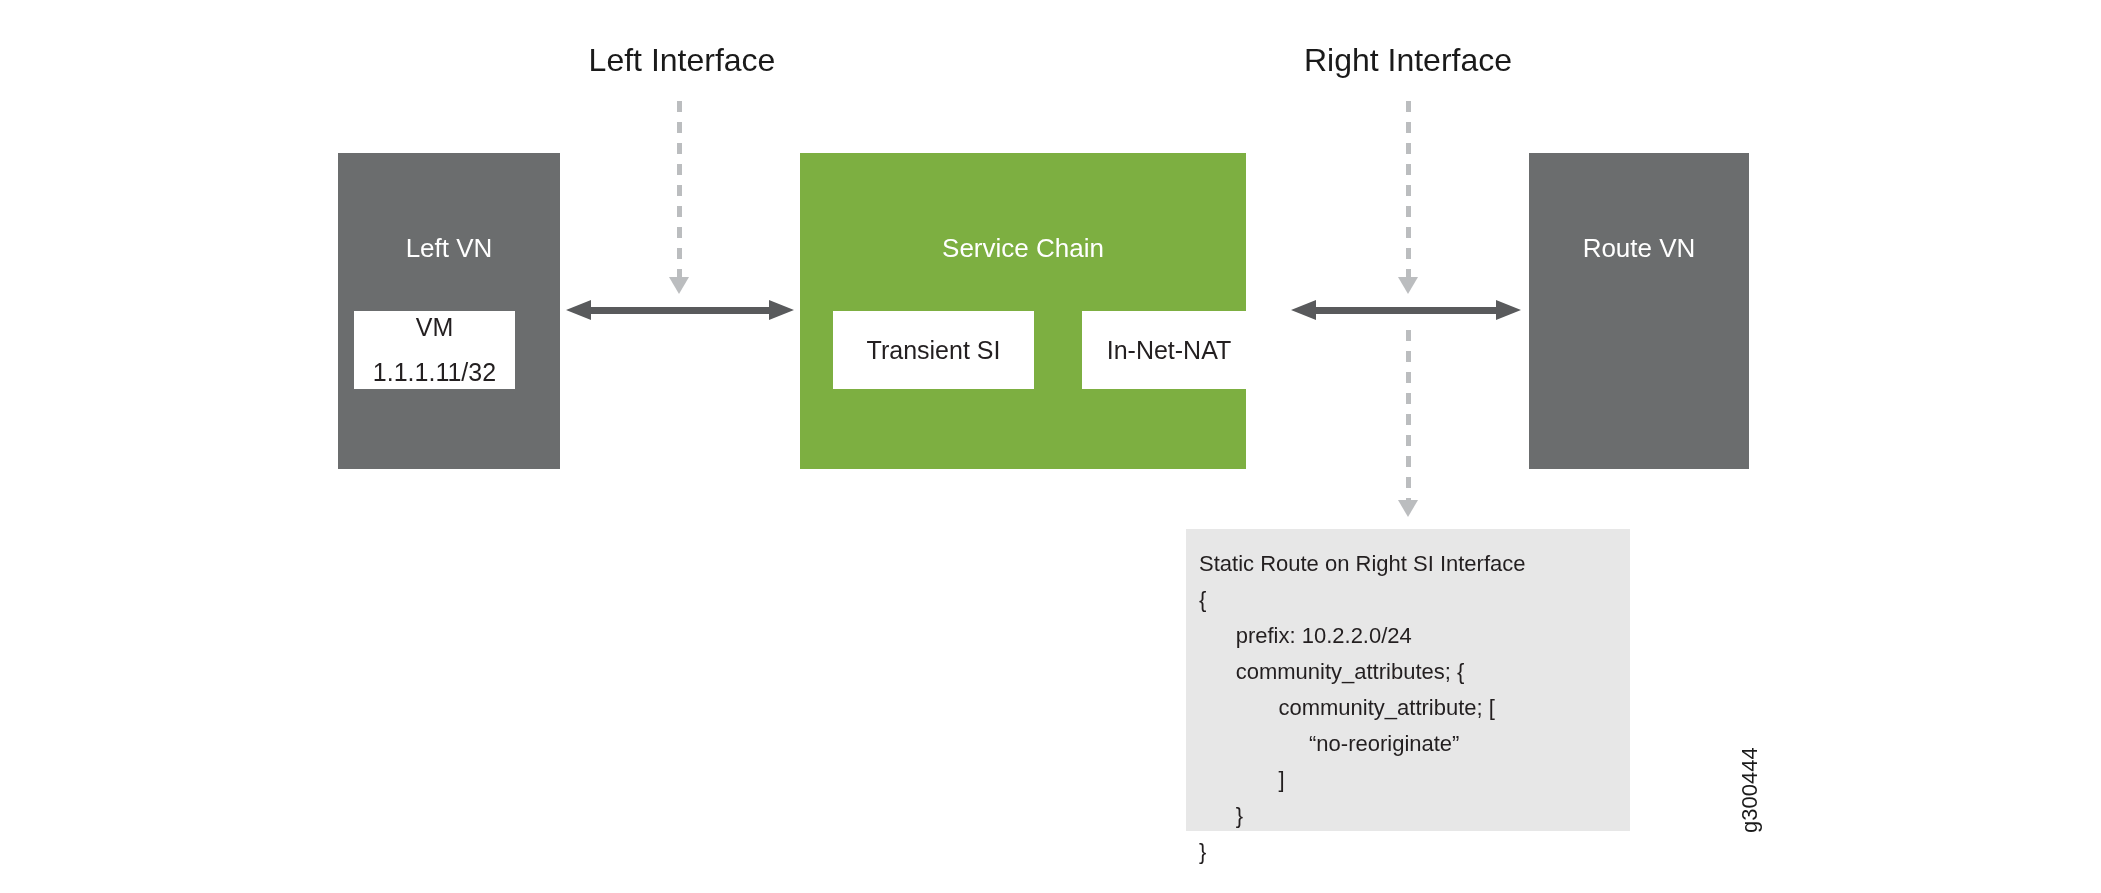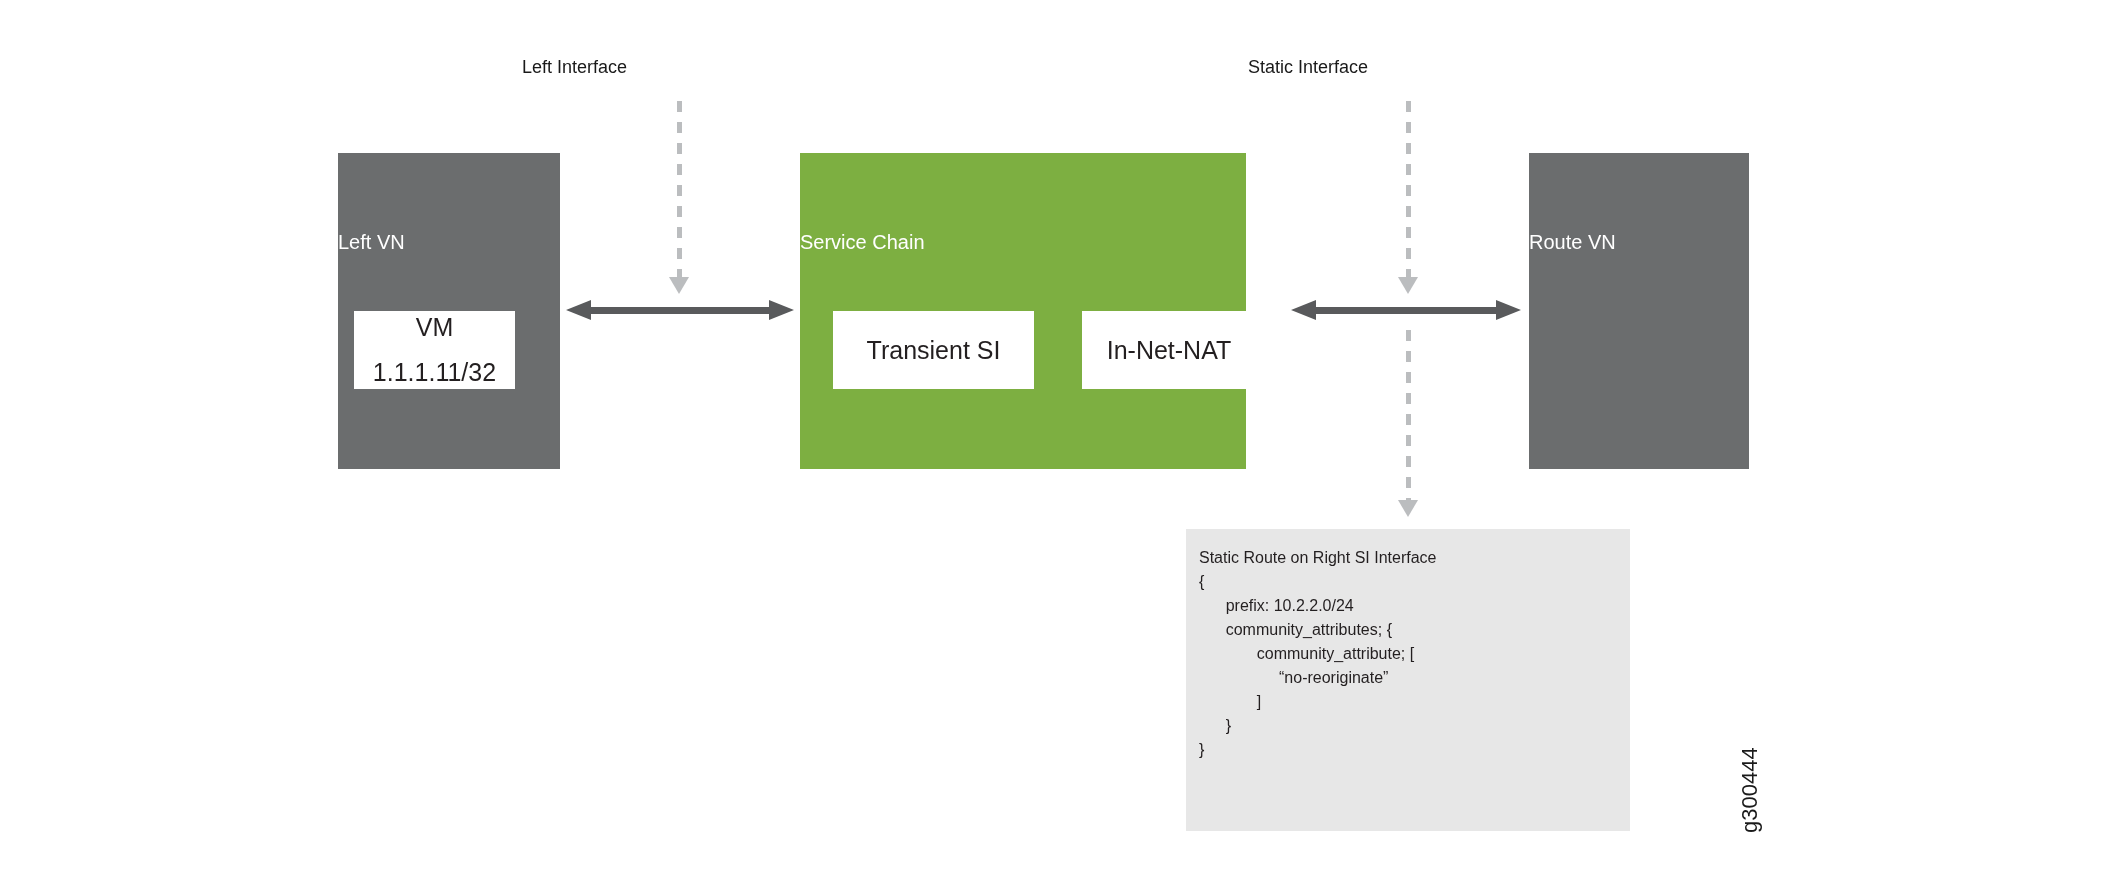--- a/index.html
+++ b/index.html
@@ -10,37 +10,38 @@
     background: #ffffff;
     font-family: "Liberation Sans", sans-serif;
     color: #231f20;
     overflow: hidden;
   }
   .abs { position: absolute; }
 
   
   .iface-label {
     width: 320px;
-    font-size: 18px;
+    text-align: center;
+    font-size: 32px;
     color: #1a1a1a;
-    top: 57px;
+    top: 42px;
   }
 
   
   .big-box { top: 153px; height: 316px; }
   .vn-box { background: #6b6d6e; }
   .sc-box { background: #7daf41; }
   .box-title {
     position: absolute;
-    top: 73px;
+    top: 79px;
     left: 0;
     width: 100%;
-    text-align: left;
+    text-align: center;
     color: #ffffff;
-    font-size: 20px;
+    font-size: 26px;
     line-height: 32px;
   }
 
   
   .inner-box {
     position: absolute;
     top: 311px;
     height: 78px;
     background: #ffffff;
     display: flex;
@@ -97,22 +98,22 @@
     width: 444px;
     height: 302px;
     background: #e7e7e7;
     box-sizing: border-box;
   }
   .code-text {
     position: absolute;
     left: 13px;
     top: 17px;
     white-space: pre;
-    font-size: 16px;
-    line-height: 24px;
+    font-size: 22px;
+    line-height: 36px;
     color: #231f20;
   }
 
   
   .figure-id {
     position: absolute;
     left: 1737px;
     top: 833px;
     width: 140px;
     font-size: 22px;
@@ -121,21 +122,21 @@
     transform-origin: left top;
     white-space: nowrap;
   }
 </style>
 </head>
 <body>
 
 <div id="canvas">
 
   <div class="abs iface-label" style="left:522px;">Left Interface</div>
-  <div class="abs iface-label" style="left:1248px;">Static Interface</div>
+  <div class="abs iface-label" style="left:1248px;">Right Interface</div>
 
   <div class="v-dash" style="left:677px; top:101px; height:176px;"></div>
   <div class="tri-down" style="left:669px; top:277px;"></div>
 
   <div class="v-dash" style="left:1406px; top:101px; height:176px;"></div>
   <div class="tri-down" style="left:1398px; top:277px;"></div>
 
   <div class="v-dash" style="left:1406px; top:330px; height:170px;"></div>
   <div class="tri-down" style="left:1398px; top:500px;"></div>
 

